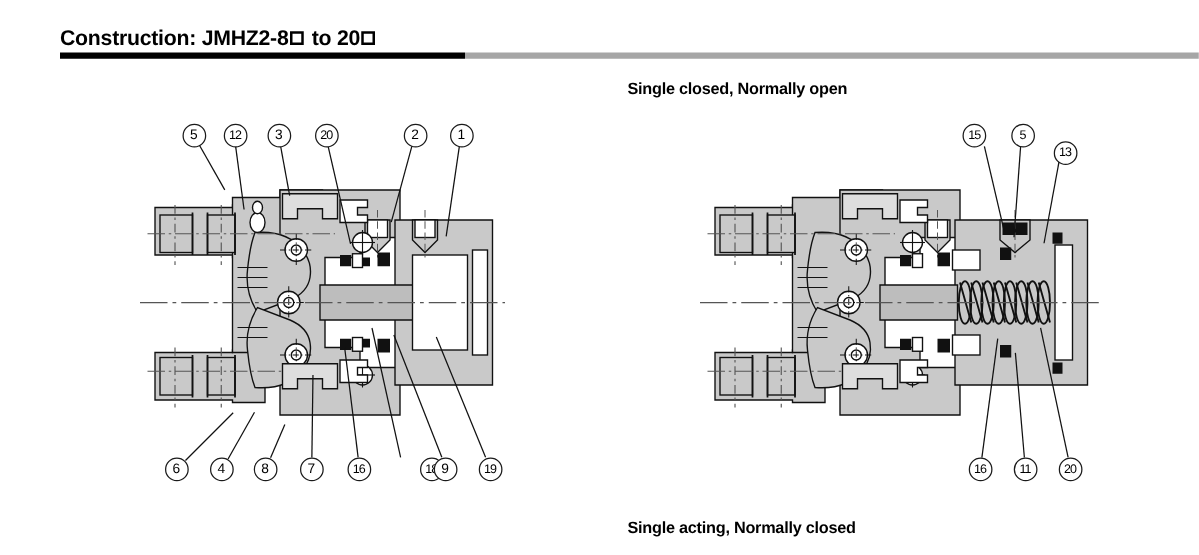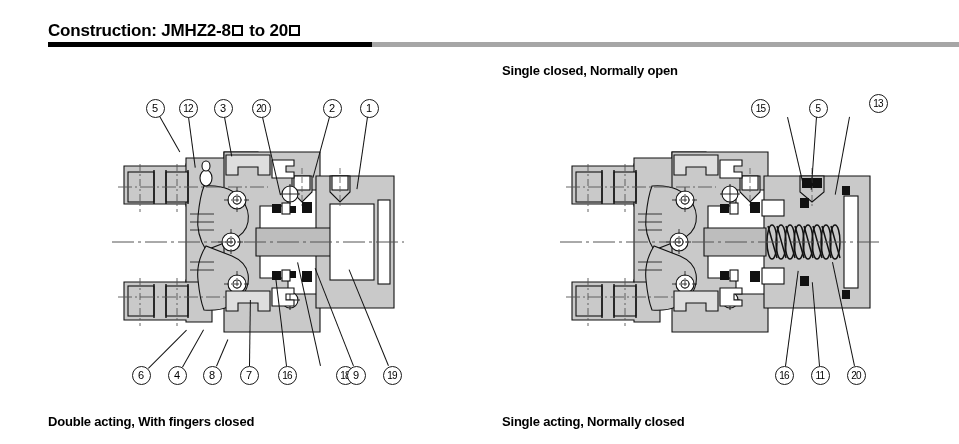--- a/index.html
+++ b/index.html
@@ -61,21 +61,20 @@
     <div class="title">
       <span>Construction: JMHZ2-8</span><span class="box"></span><span> to 20</span><span class="box"></span>
     </div>
   </div>
   <div class="rule">
     <div class="blk"></div>
     <div class="gry"></div>
   </div>
 
   <div class="sub" id="sub-tr">Single closed, Normally open</div>
-  <div class="sub" id="sub-bl">Double acting, With fingers closed</div>
   <div class="sub" id="sub-br">Single acting, Normally closed</div>
 
   <div>
   <svg width="959" height="444">
     <defs>
       <pattern id="hatchL" width="6" height="6" patternUnits="userSpaceOnUse" patternTransform="rotate(45)">
         <line x1="0" y1="0" x2="0" y2="6" stroke="#111" stroke-width="0.8"></line>
       </pattern>
     </defs>
     <g stroke="#111" stroke-width="1.1" fill="#c9c9c9">
@@ -365,25 +364,25 @@
       <div class="callout" style="left: 239.5px; top: 365.5px;">7</div>
       <div class="leader" style="left: 285.845px; top: 365.57px; width: 89.232px; transform: rotate(-1.69264rad);"></div>
       <div class="callout two" style="left: 277.5px; top: 365.5px;">16</div>
       <div class="leader" style="left: 319.948px; top: 365.724px; width: 106.232px; transform: rotate(-1.78853rad);"></div>
       <div class="callout two" style="left: 312.5px; top: 365.5px; margin-left: 23px;">18</div>
       <div class="leader" style="left: 352.529px; top: 366.157px; width: 105.448px; transform: rotate(-1.94484rad);"></div>
       <div class="callout" style="left: 346.5px; top: 365.5px;">9</div>
       <div class="leader" style="left: 388.4px; top: 366.209px; width: 103.964px; transform: rotate(-1.95949rad);"></div>
       <div class="callout two" style="left: 382.5px; top: 365.5px;">19</div>
       <div class="leader" style="left: 788.162px; top: 117.251px; width: 69.5759px; transform: rotate(1.34115rad);"></div>
-      <div class="callout two" style="left: 751px; top: 98.5px;">15</div>
+      <div class="callout two" style="left: 770px; top: 98.5px;">15</div>
       <div class="leader" style="left: 817.307px; top: 117.475px; width: 72.7192px; transform: rotate(1.64384rad);"></div>
       <div class="callout two" style="left: 808.5px; top: 98.5px;">5</div>
       <div class="leader" style="left: 850.282px; top: 117.343px; width: 78.959px; transform: rotate(1.75267rad);"></div>
-      <div class="callout two" style="left: 842.5px; top: 94px; margin-left: 26px;">13</div>
+      <div class="callout two" style="left: 842.5px; top: 113px;">13</div>
       <div class="leader" style="left: 785.256px; top: 365.583px; width: 96.4292px; transform: rotate(-1.43824rad);"></div>
       <div class="callout two" style="left: 774.5px; top: 365.5px;">16</div>
       <div class="leader" style="left: 819.186px; top: 365.535px; width: 83.8435px; transform: rotate(-1.65661rad);"></div>
       <div class="callout two" style="left: 810.5px; top: 365.5px;">11</div>
       <div class="leader" style="left: 854.026px; top: 365.707px; width: 106.021px; transform: rotate(-1.78008rad);"></div>
       <div class="callout two" style="left: 846.5px; top: 365.5px;">20</div>
     </div>
 
 </div>
 

